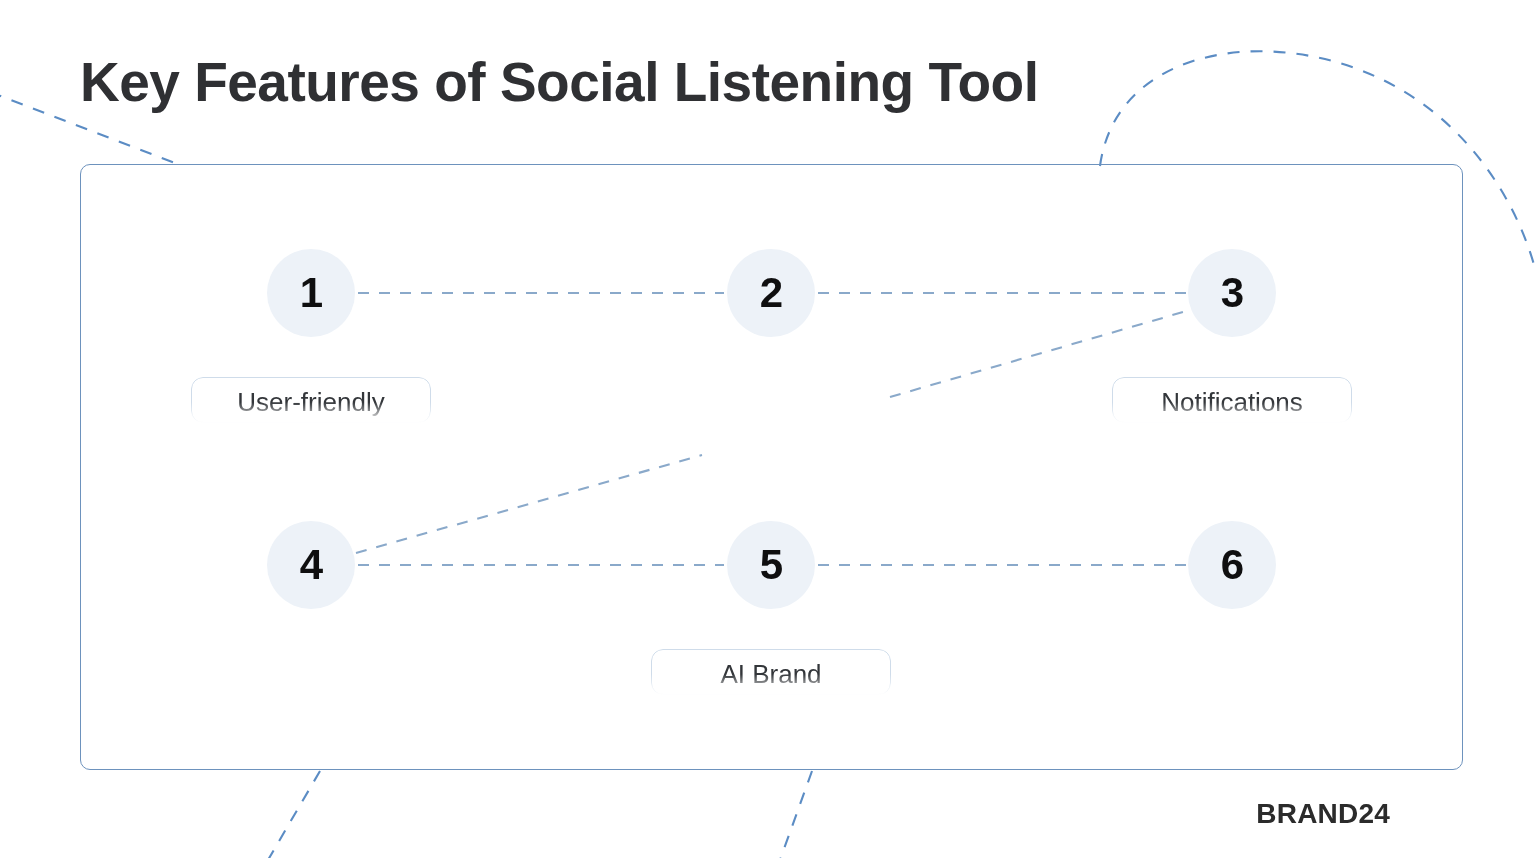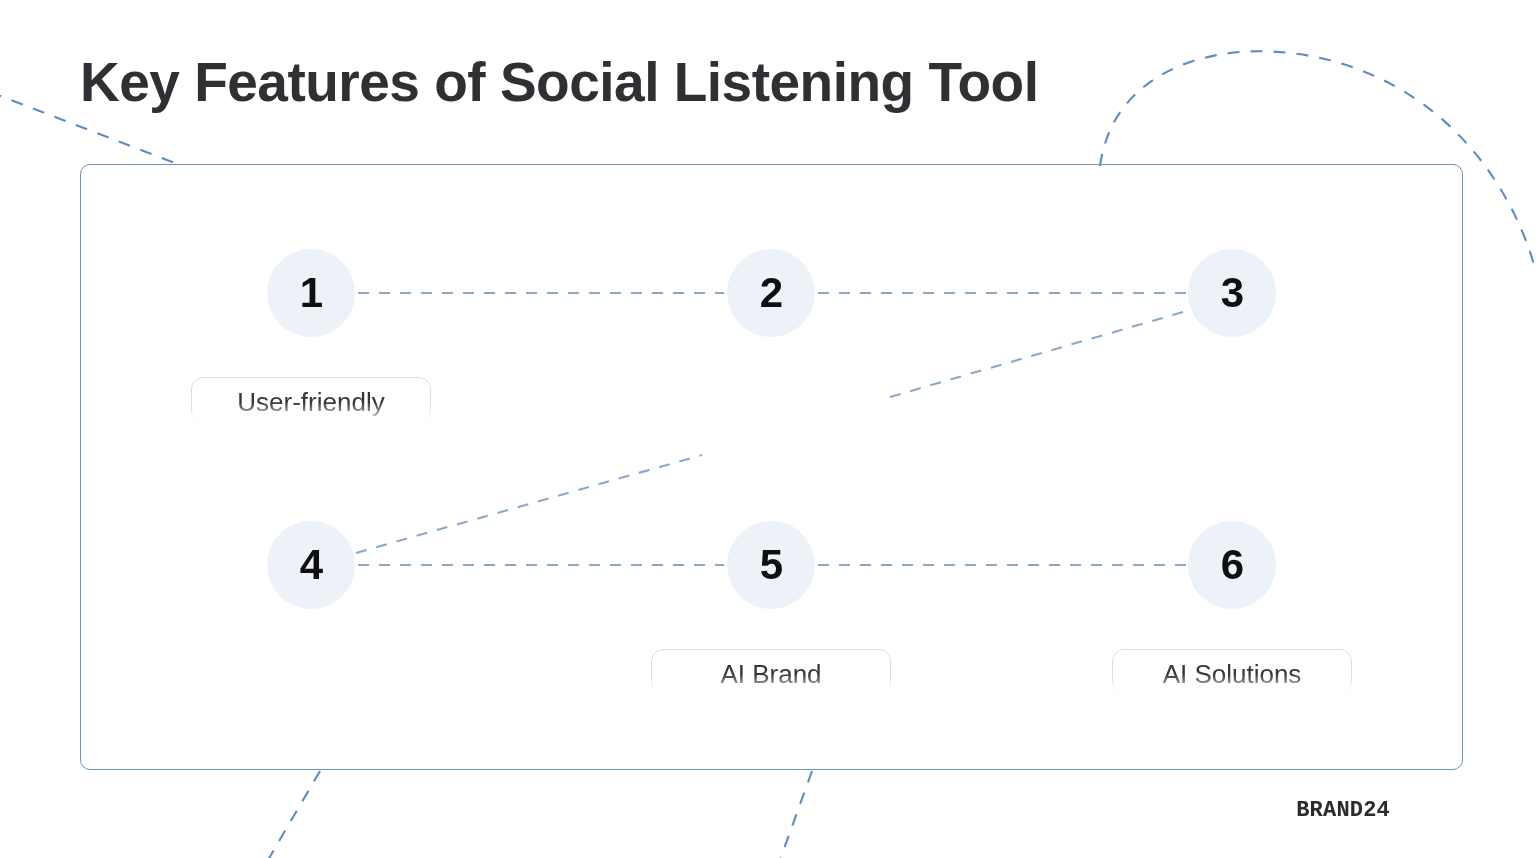--- a/index.html
+++ b/index.html
@@ -118,25 +118,24 @@
     font-weight: 400;
     color: #33363a;
     white-space: pre-line;
   }
 
   
   .brand-logo {
     position: absolute;
     right: 72px;
     top: 798px;
-    font-size: 22px;
+    font-size: 28px;
     font-weight: 700;
     letter-spacing: 0.2px;
     color: #2b2b2b;
-    font-family: Liberation Mono, monospace;
   }
 </style>
 </head>
 <body>
 
 <div id="stage">
 
   <svg id="decor" viewBox="0 0 1536 858" width="1536" height="858" aria-hidden="true">
     <g fill="none" stroke="#5b8cc4" stroke-width="2.1" stroke-dasharray="12 11" stroke-linecap="butt">
       <path d="M -10 92 L 180 165"></path>
@@ -178,20 +177,23 @@
   <div class="node" style="left:621px; top:249px;">
     <div class="node-circle">
       <span class="node-num">2</span>
     </div>
   </div>
 
   <div class="node" style="left:1082px; top:249px;">
     <div class="node-circle">
       <span class="node-num">3</span>
     </div>
+    <div class="node-card">
+      <div class="node-label">Notifications</div>
+    </div>
   </div>
 
   <div class="node" style="left:161px; top:521px;">
     <div class="node-circle">
       <span class="node-num">4</span>
     </div>
   </div>
 
   <div class="node" style="left:621px; top:521px;">
     <div class="node-circle">
@@ -200,20 +202,17 @@
     <div class="node-card">
       <div class="node-label">AI Brand
 Assistant</div>
     </div>
   </div>
 
   <div class="node" style="left:1082px; top:521px;">
     <div class="node-circle">
       <span class="node-num">6</span>
     </div>
-    <div class="node-card">
-      <div class="node-label">AI Solutions</div>
-    </div>
   </div>
 
   <div class="brand-logo">BRAND24</div>
 
 </div>
 
 </body></html>

